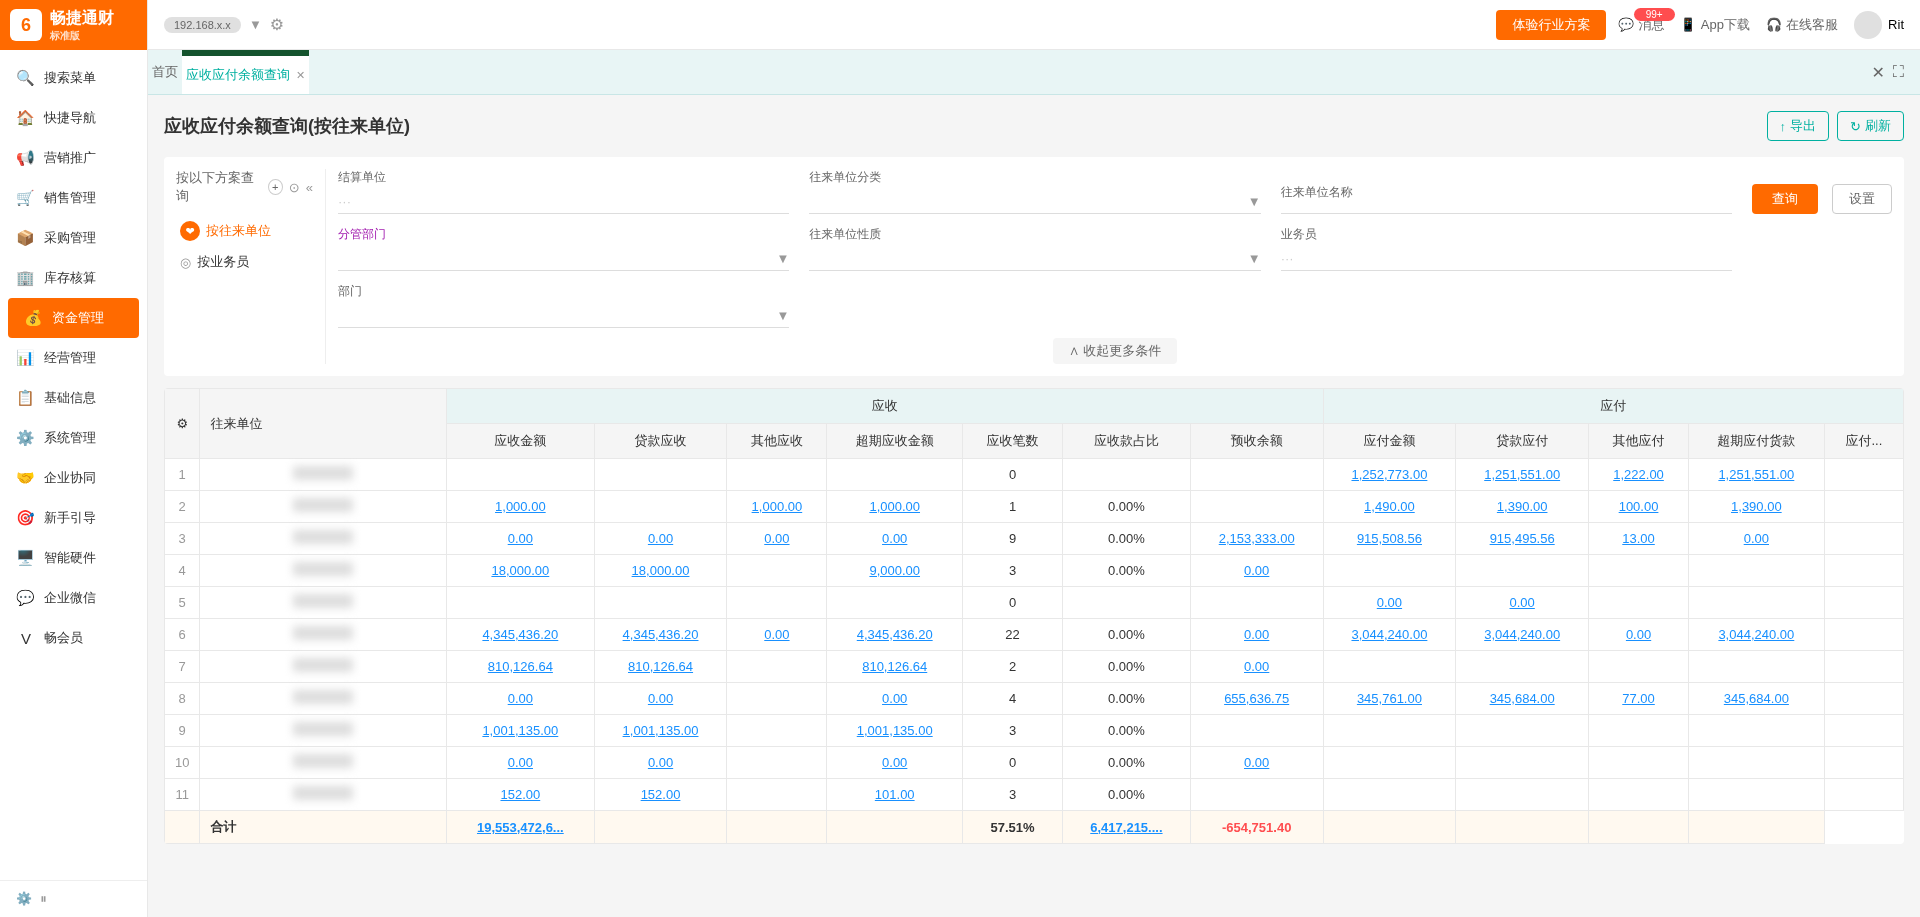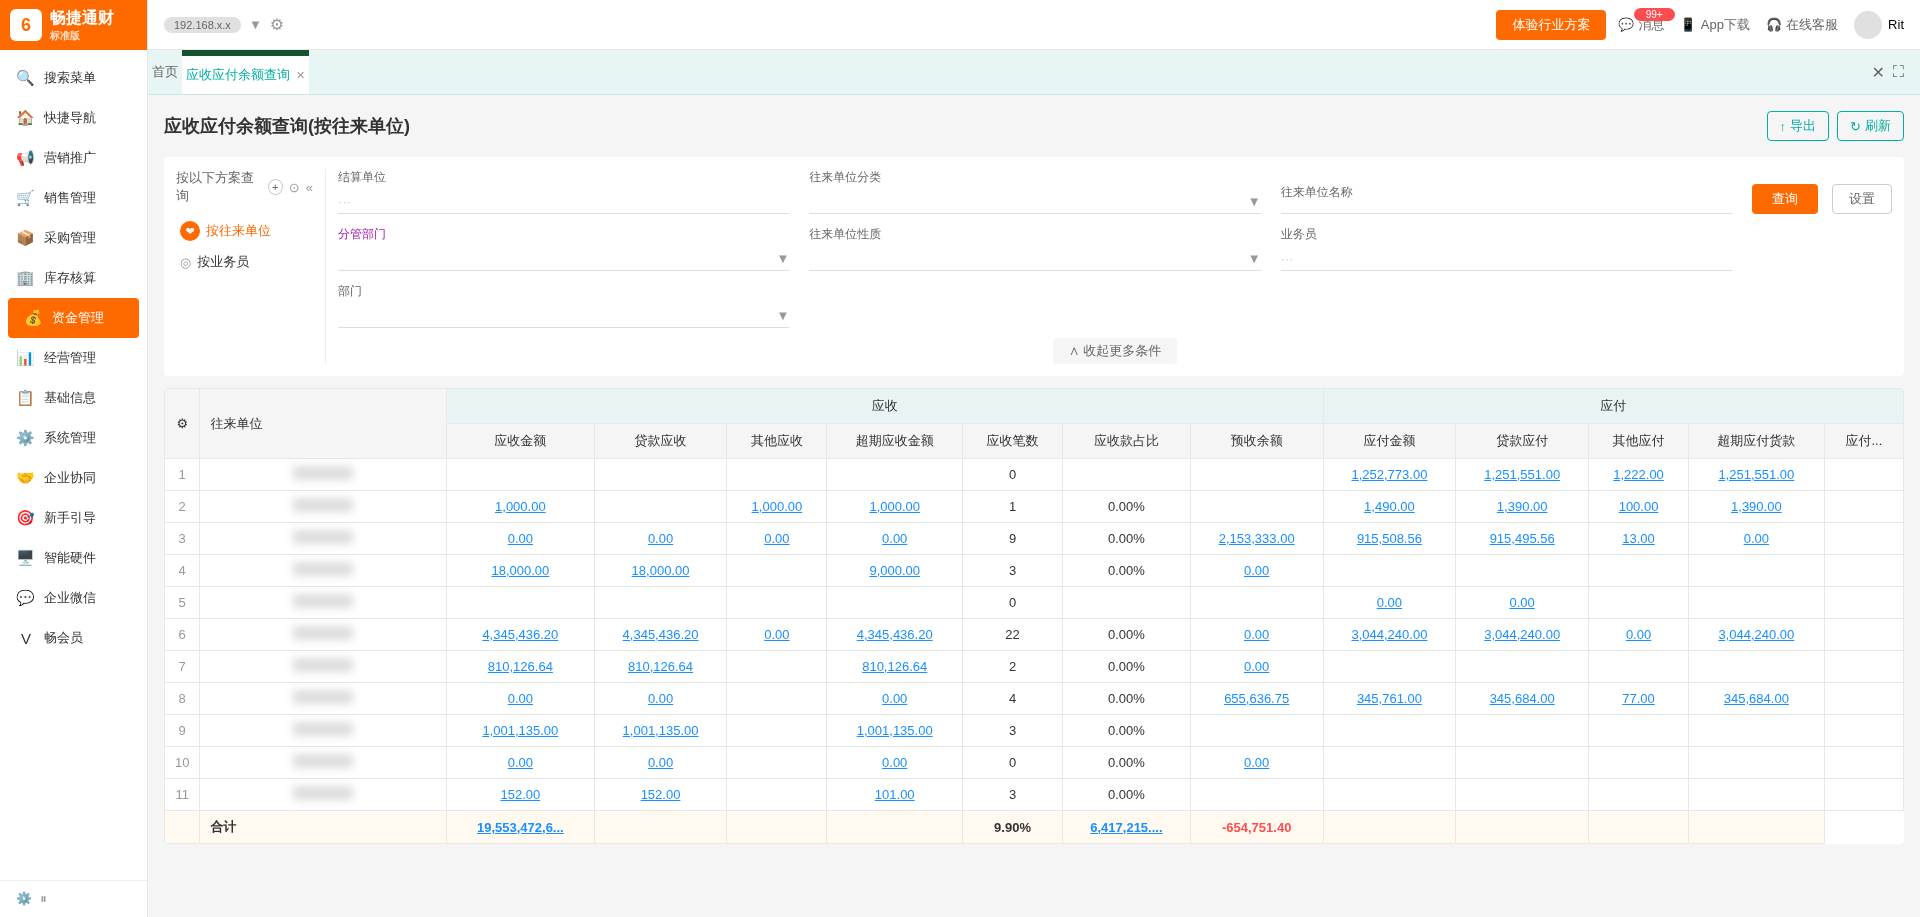--- a/index.html
+++ b/index.html
@@ -500,21 +500,21 @@
               </tr>
             </tbody>
           <tfoot>
             <tr class="footer-row">
               <td></td>
               <td class="left">合计</td>
               <td class="link">19,553,472,6...</td>
               <td></td>
               <td></td>
               <td></td>
-              <td>9.90%</td>
+              <td>57.51%</td>
               <td class="link">6,417,215....</td>
               <td style="color:#ff4d4f;">-654,751.40</td>
               <td></td>
               <td></td>
               <td></td>
               <td></td>
             </tr>
           </tfoot>
         </table>
       </div>

